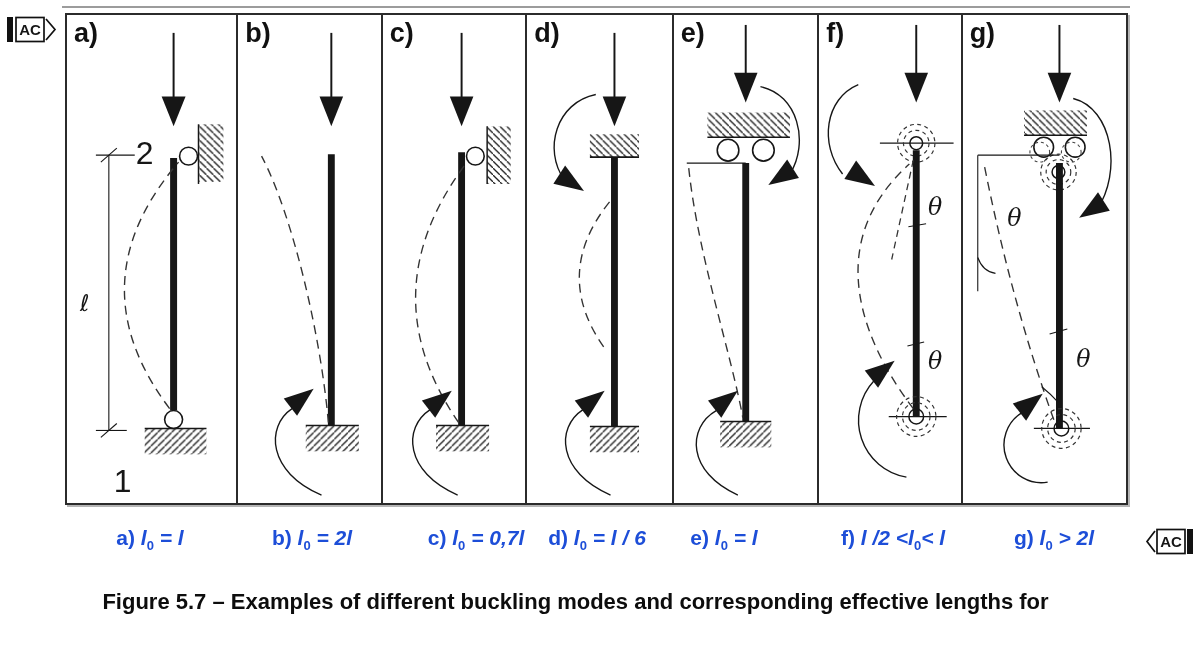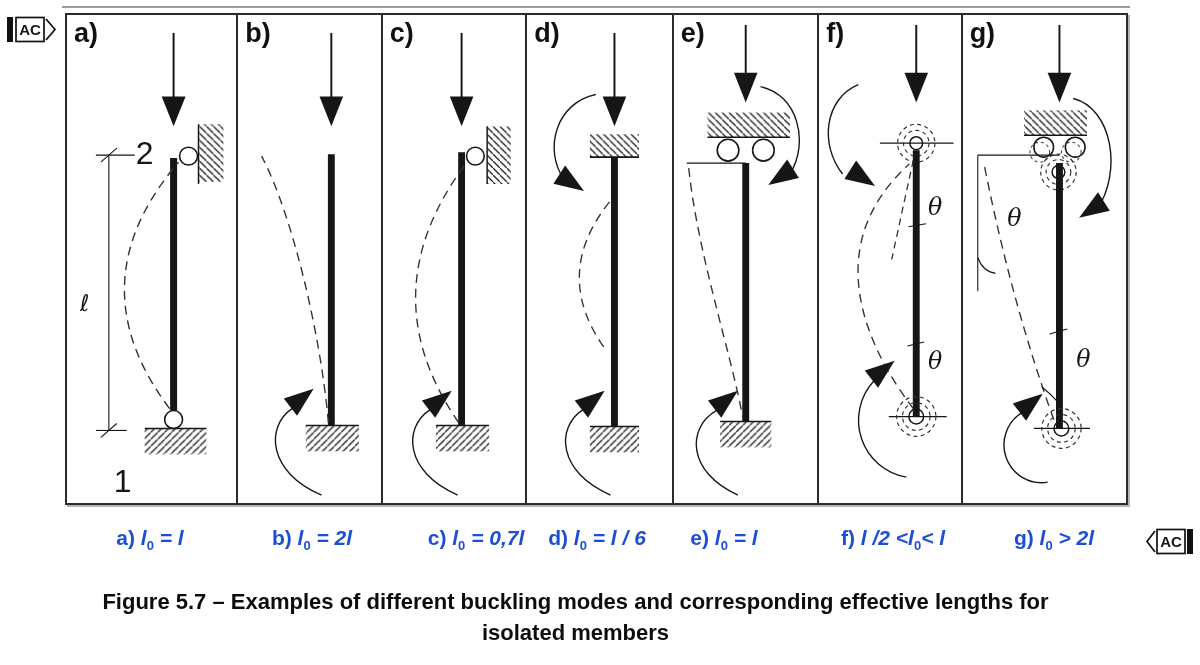--- a/index.html
+++ b/index.html
@@ -291,14 +291,13 @@
   <svg width="50" height="29" viewBox="0 0 50 29">
     <polyline points="10,4 2,14.5 10,25" fill="none" stroke="#111" stroke-width="1.7"></polyline>
     <rect x="12" y="2.5" width="28" height="24" fill="#fff" stroke="#111" stroke-width="1.7"></rect>
     <text x="26" y="20" text-anchor="middle">AC</text>
     <rect x="42" y="2" width="6" height="25" fill="#111"></rect>
   </svg>
 </div>
 
 <div class="caption">
   <div>Figure 5.7 – Examples of different buckling modes and corresponding effective lengths for</div>
-  <div>isolated members</div>
 </div>
 
 </body></html>

